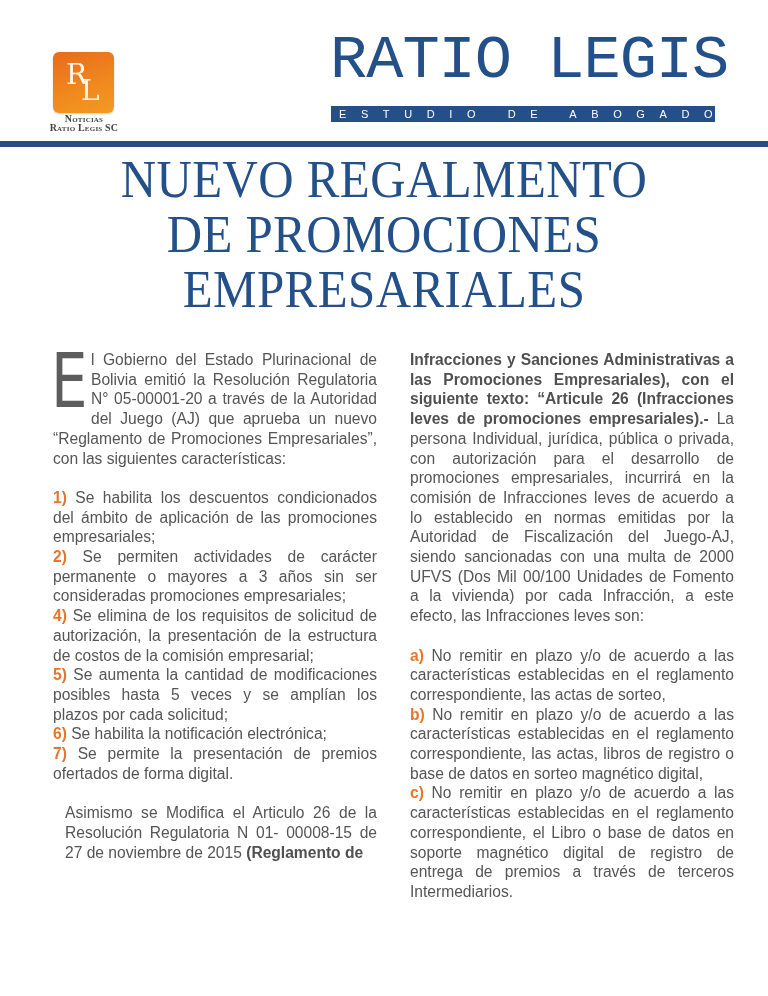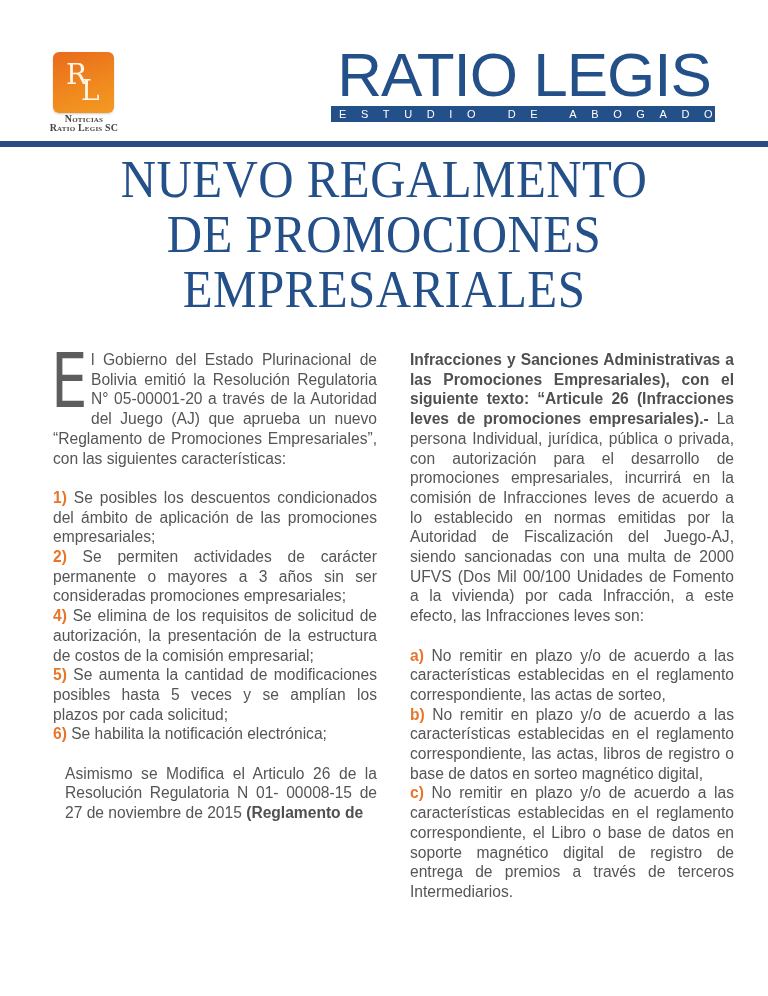--- a/index.html
+++ b/index.html
@@ -19,22 +19,22 @@
     font-family: "DejaVu Serif", serif; color: #fff6e8;
   }
   .logo-mono .r { position: absolute; left: 13px; top: 6px; font-size: 28px; }
   .logo-mono .l { position: absolute; left: 28px; top: 22px; font-size: 28px; }
   .logo-caption {
     position: absolute; left: 40px; top: 114px; width: 88px; text-align: center;
     font-family: "Liberation Serif", serif; font-weight: bold; color: #444;
     font-size: 10px; line-height: 9px; letter-spacing: 0.2px;
   }
   .brand-name {
-    position: absolute; left: 330px; top: 42px; width: 388px;
-    font-family: Liberation Sans, sans-serif; color: #24508a;
+    position: absolute; left: 330px; top: 28px; width: 388px;
+    font-family: Liberation Mono, monospace; color: #24508a;
     font-size: 62px; line-height: 66px; letter-spacing: -1px; white-space: nowrap;
     text-align: center;
   }
   .brand-band {
     position: absolute; left: 331px; top: 106px; width: 384px; height: 16px;
     background: #24508a; color: #ffffff;
     font-family: "Liberation Sans", sans-serif; font-size: 11px; line-height: 16px;
     letter-spacing: 14.6px; text-align: left; padding-left: 8px; box-sizing: border-box;
     white-space: nowrap; overflow: hidden;
   }
@@ -89,25 +89,26 @@
   <div>NUEVO REGALMENTO</div>
   <div>DE PROMOCIONES</div>
   <div>EMPRESARIALES</div>
 </div>
 
 <div class="col col-left">
   <p>
     <span class="dropcap">E</span><span>l Gobierno del Estado Plurinacional de Bolivia emitió la Resolución Regulatoria N° 05-00001-20 a través de la Autoridad del Juego (AJ) que aprueba un nuevo “Reglamento de Promociones Empresariales”, con las siguientes características:</span>
   </p>
   <div class="gap"></div>
-  <p><span class="num">1)</span><span> Se posibles los descuentos condicionados del ámbito de aplicación de las promociones empresariales;</span></p>
+  <p><span class="num">1)</span><span> Se habilita los descuentos condicionados del ámbito de aplicación de las promociones empresariales;</span></p>
   <p><span class="num">2)</span><span> Se permiten actividades de carácter permanente o mayores a 3 años sin ser consideradas promociones empresariales;</span></p>
   <p><span class="num">4)</span><span> Se elimina de los requisitos de solicitud de autorización, la presentación de la estructura de costos de la comisión empresarial;</span></p>
   <p><span class="num">5)</span><span> Se aumenta la cantidad de modificaciones posibles hasta 5 veces y se amplían los plazos por cada solicitud;</span></p>
   <p><span class="num">6)</span><span> Se habilita la notificación electrónica;</span></p>
+  <p><span class="num">7)</span><span> Se permite la presentación de premios ofertados de forma digital.</span></p>
   <div class="gap"></div>
   <p class="indent"><span>Asimismo se Modifica el Articulo 26 de la Resolución Regulatoria N 01- 00008-15 de 27 de noviembre de 2015 </span><span class="bold">(Reglamento de</span></p>
 </div>
 
 <div class="col col-right">
   <p><span class="bold">Infracciones y Sanciones Administrativas a las Promociones Empresariales), con el siguiente texto: “Articule 26 (Infracciones leves de promociones empresariales).-</span><span> La persona Individual, jurídica, pública o privada, con autorización para el desarrollo de promociones empresariales, incurrirá en la comisión de Infracciones leves de acuerdo a lo establecido en normas emitidas por la Autoridad de Fiscalización del Juego-AJ, siendo sancionadas con una multa de 2000 UFVS (Dos Mil 00/100 Unidades de Fomento a la vivienda) por cada Infracción, a este efecto, las Infracciones leves son:</span></p>
   <div class="gap"></div>
   <p><span class="num">a)</span><span> No remitir en plazo y/o de acuerdo a las características establecidas en el reglamento correspondiente, las actas de sorteo,</span></p>
   <p><span class="num">b)</span><span> No remitir en plazo y/o de acuerdo a las características establecidas en el reglamento correspondiente, las actas, libros de registro o base de datos en sorteo magnético digital,</span></p>
   <p><span class="num">c)</span><span> No remitir en plazo y/o de acuerdo a las características establecidas en el reglamento correspondiente, el Libro o base de datos en soporte magnético digital de registro de entrega de premios a través de terceros Intermediarios.</span></p>

